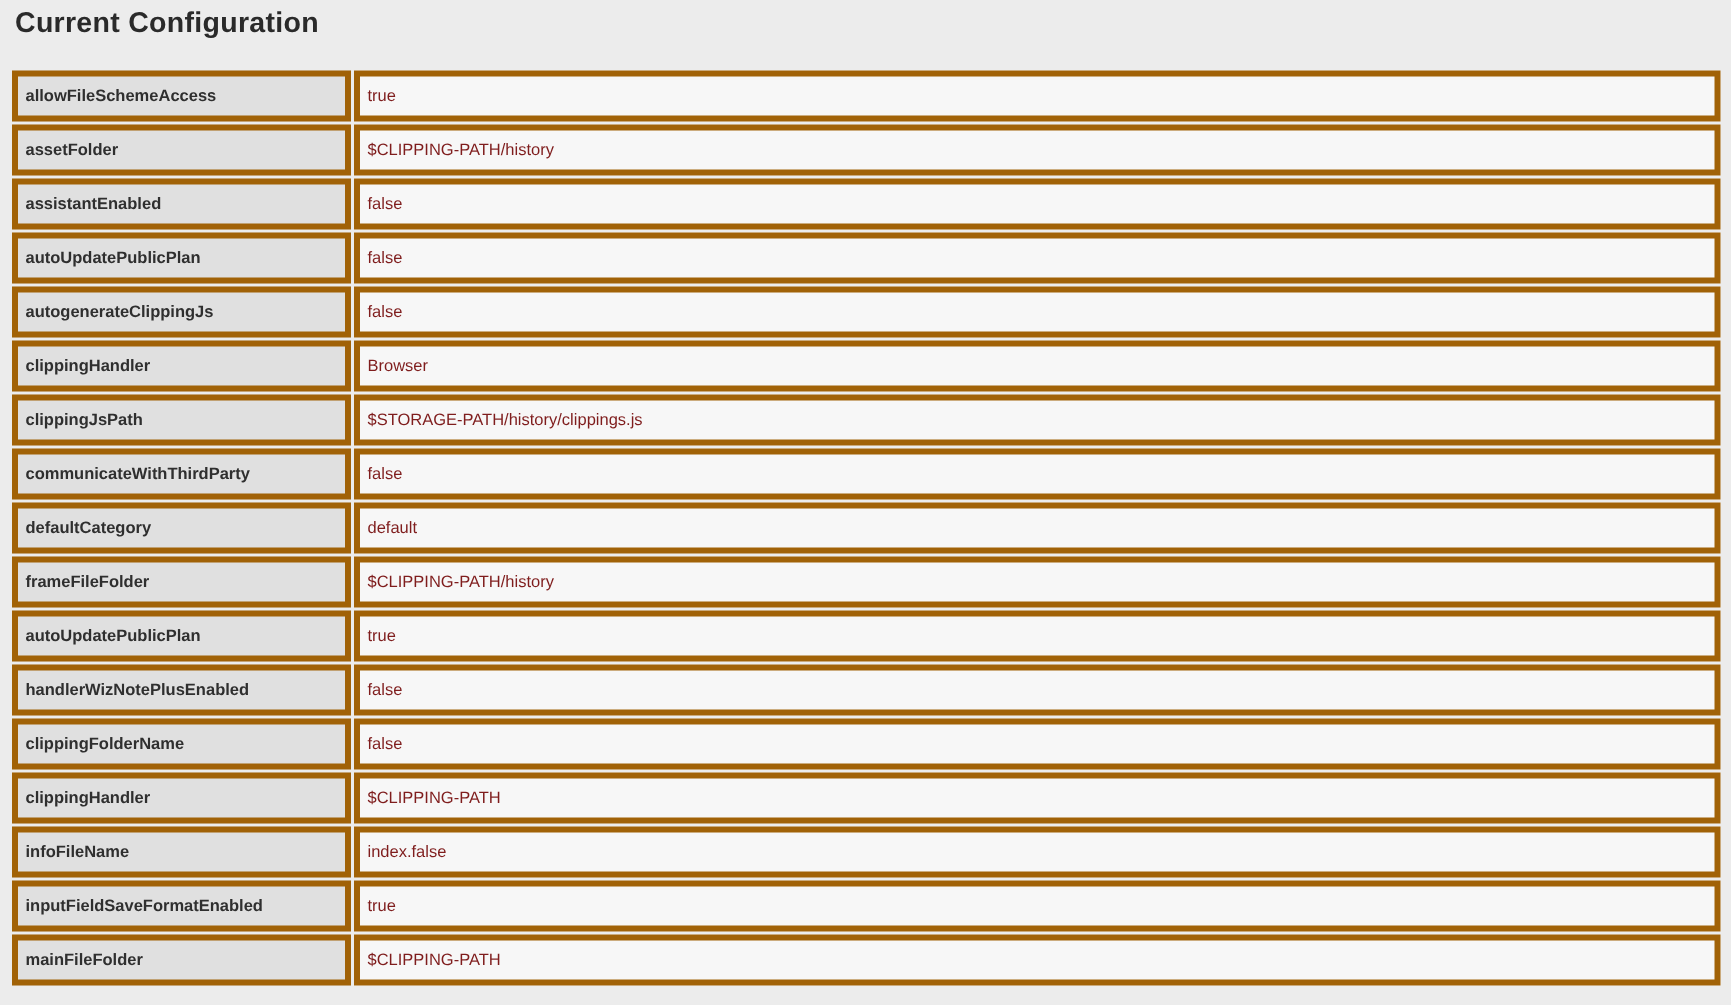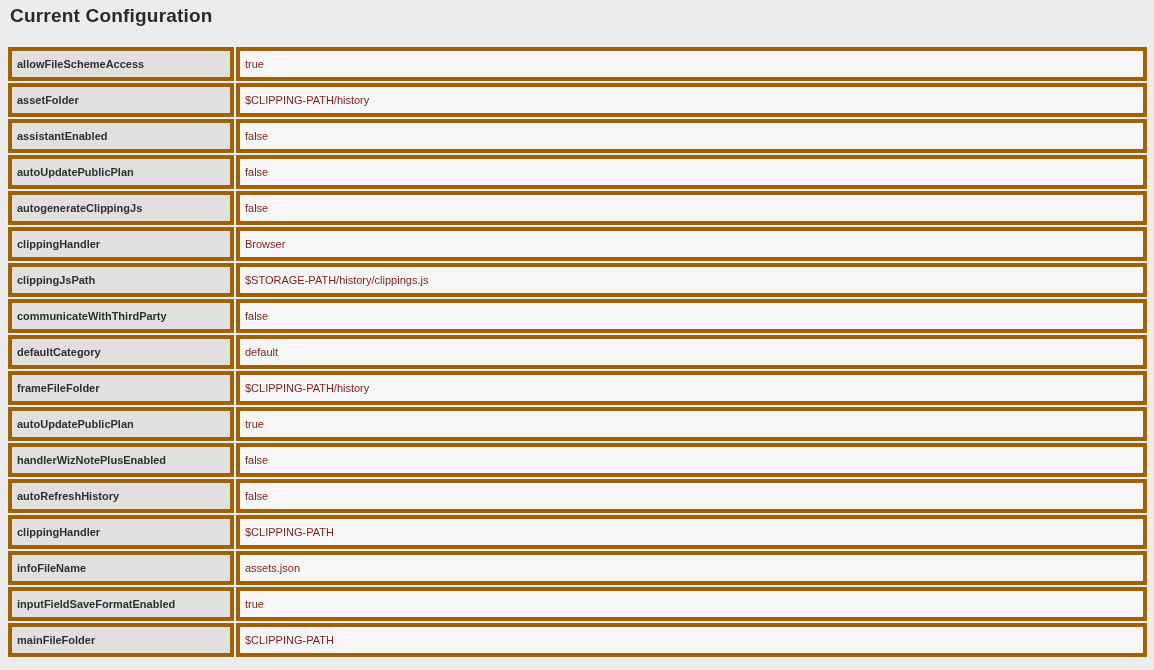--- a/index.html
+++ b/index.html
@@ -119,33 +119,33 @@
     <td>true</td>
   </tr>
 
 
   <tr>
     <th>handlerWizNotePlusEnabled</th>
     <td>false</td>
   </tr>
 
   <tr>
-    <th>autoRefreshHistory</th>
+    <th>clippingFolderName</th>
     <td>false</td>
   </tr>
 
 
   <tr>
     <th>clippingHandler</th>
     <td>$CLIPPING-PATH</td>
   </tr>
 
   <tr>
     <th>infoFileName</th>
-    <td>assets.json</td>
+    <td>index.false</td>
   </tr>
 
   <tr>
     <th>inputFieldSaveFormatEnabled</th>
     <td>true</td>
   </tr>
 
   <tr>
     <th>mainFileFolder</th>
     <td>$CLIPPING-PATH</td>

